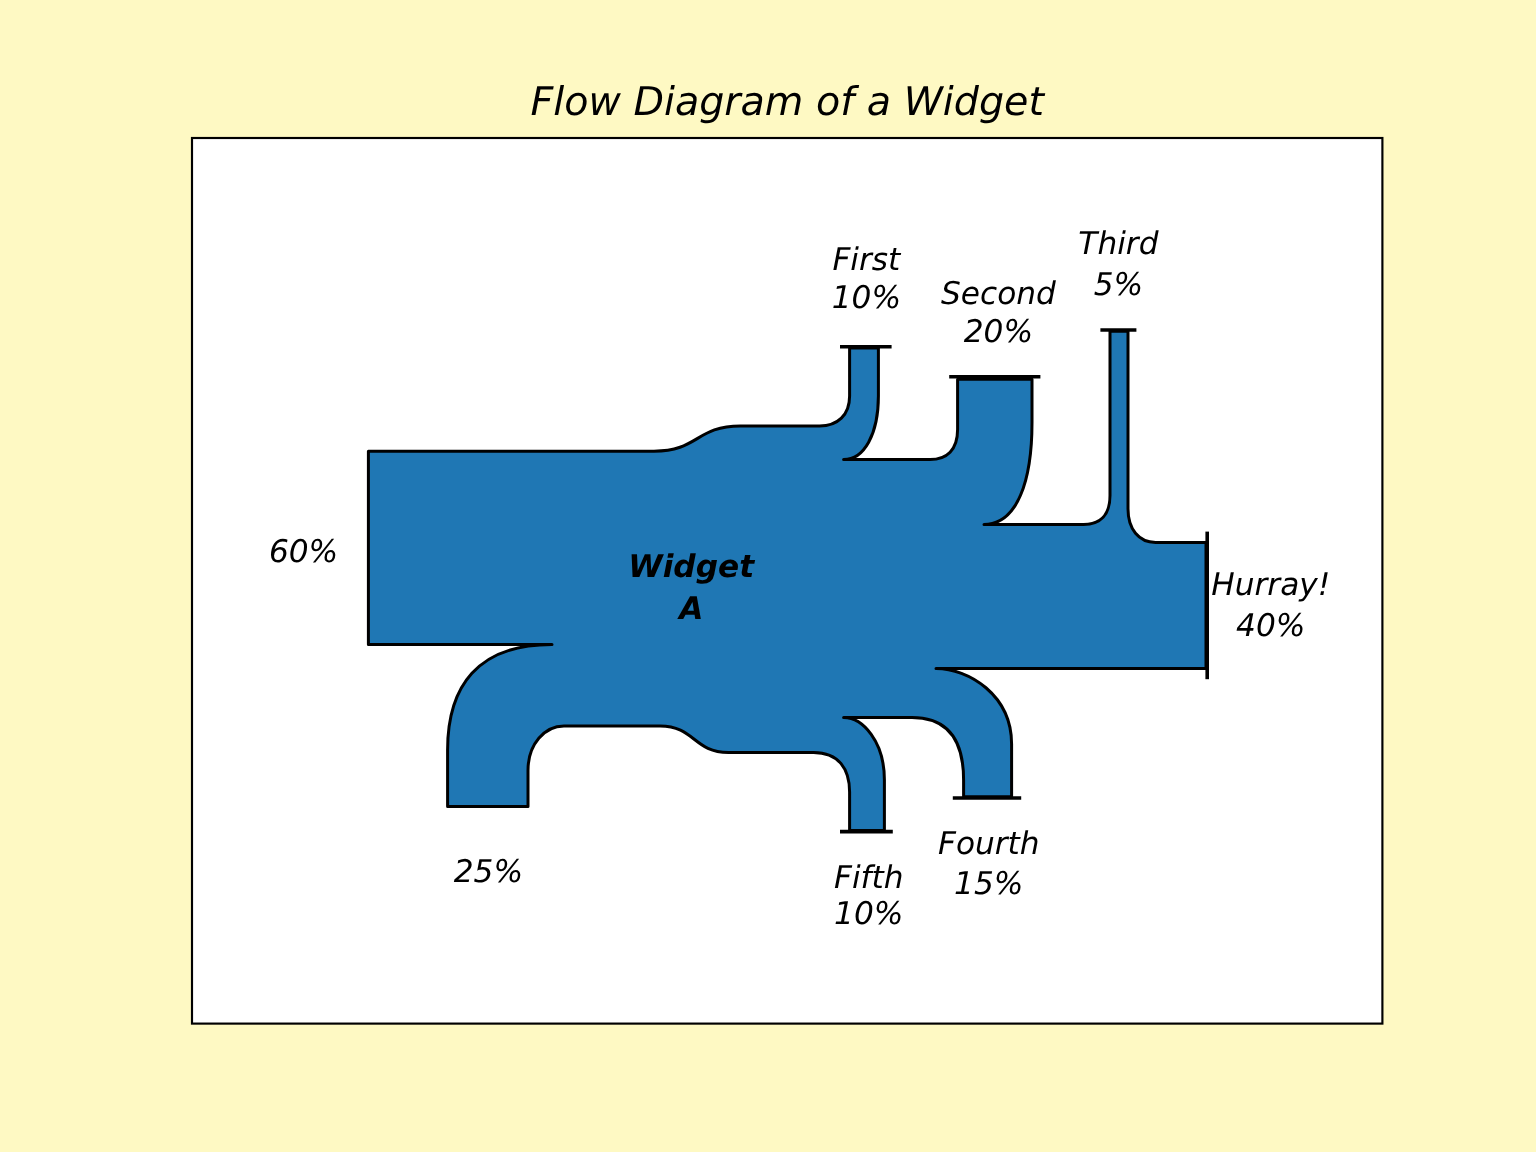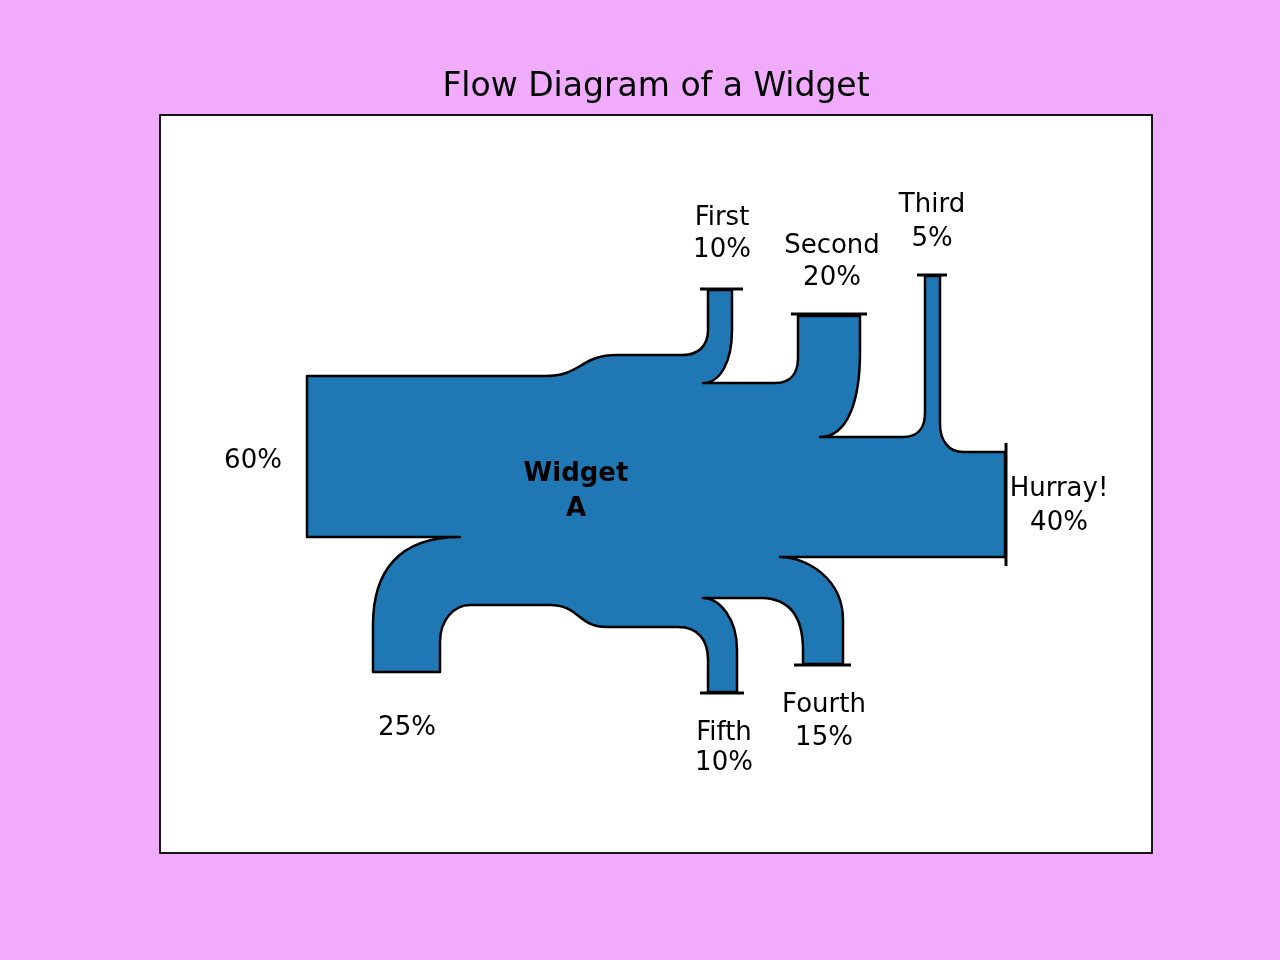--- a/index.html
+++ b/index.html
@@ -1,21 +1,22 @@
 <!DOCTYPE html>
 <html><head>
 <meta charset="utf-8">
 <style>
   html, body { margin: 0; padding: 0; background: #ffffff; }
   .figure-wrap {
     position: relative;
     width: 1280px;
     height: 960px;
-    background: #f0abfc;
+    background: #fef9c3;
     font-family: "DejaVu Sans", sans-serif;
+    font-style: italic;
   }
   svg { display: block; }
   .plot-frame { fill: #ffffff; stroke: #000000; stroke-width: 1.8; }
   .flow-path { stroke: #000000; stroke-width: 2.5; stroke-linejoin: round; }
   .tip-tick { stroke: #000000; stroke-width: 3; stroke-linecap: butt; }
   .chart-title {
     font-size: 33px;
     fill: #000000;
     text-anchor: middle;
   }

